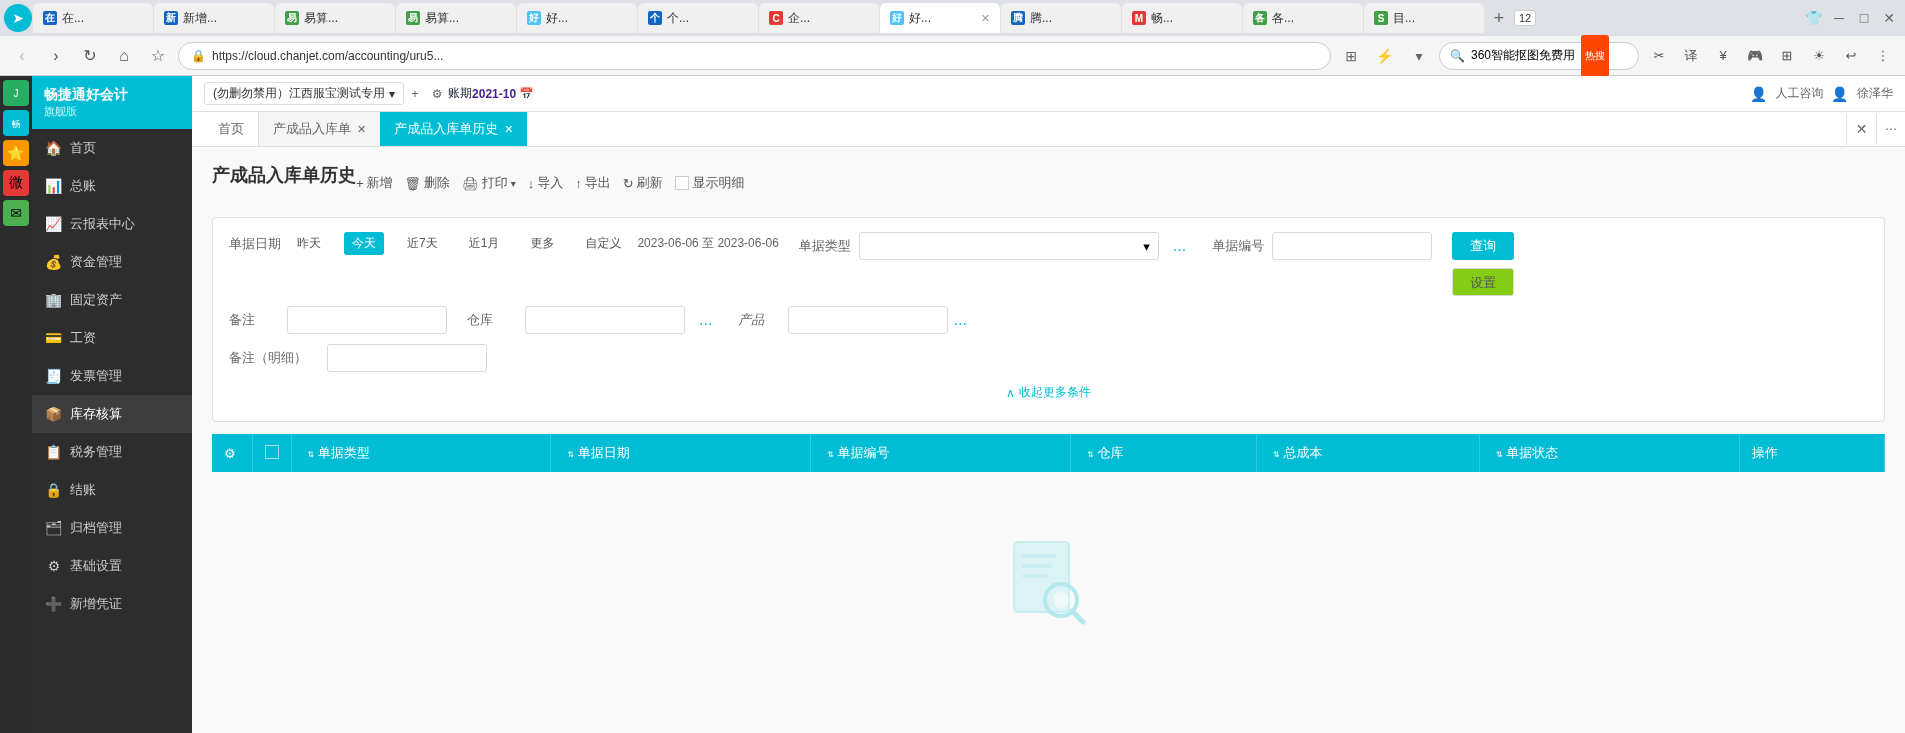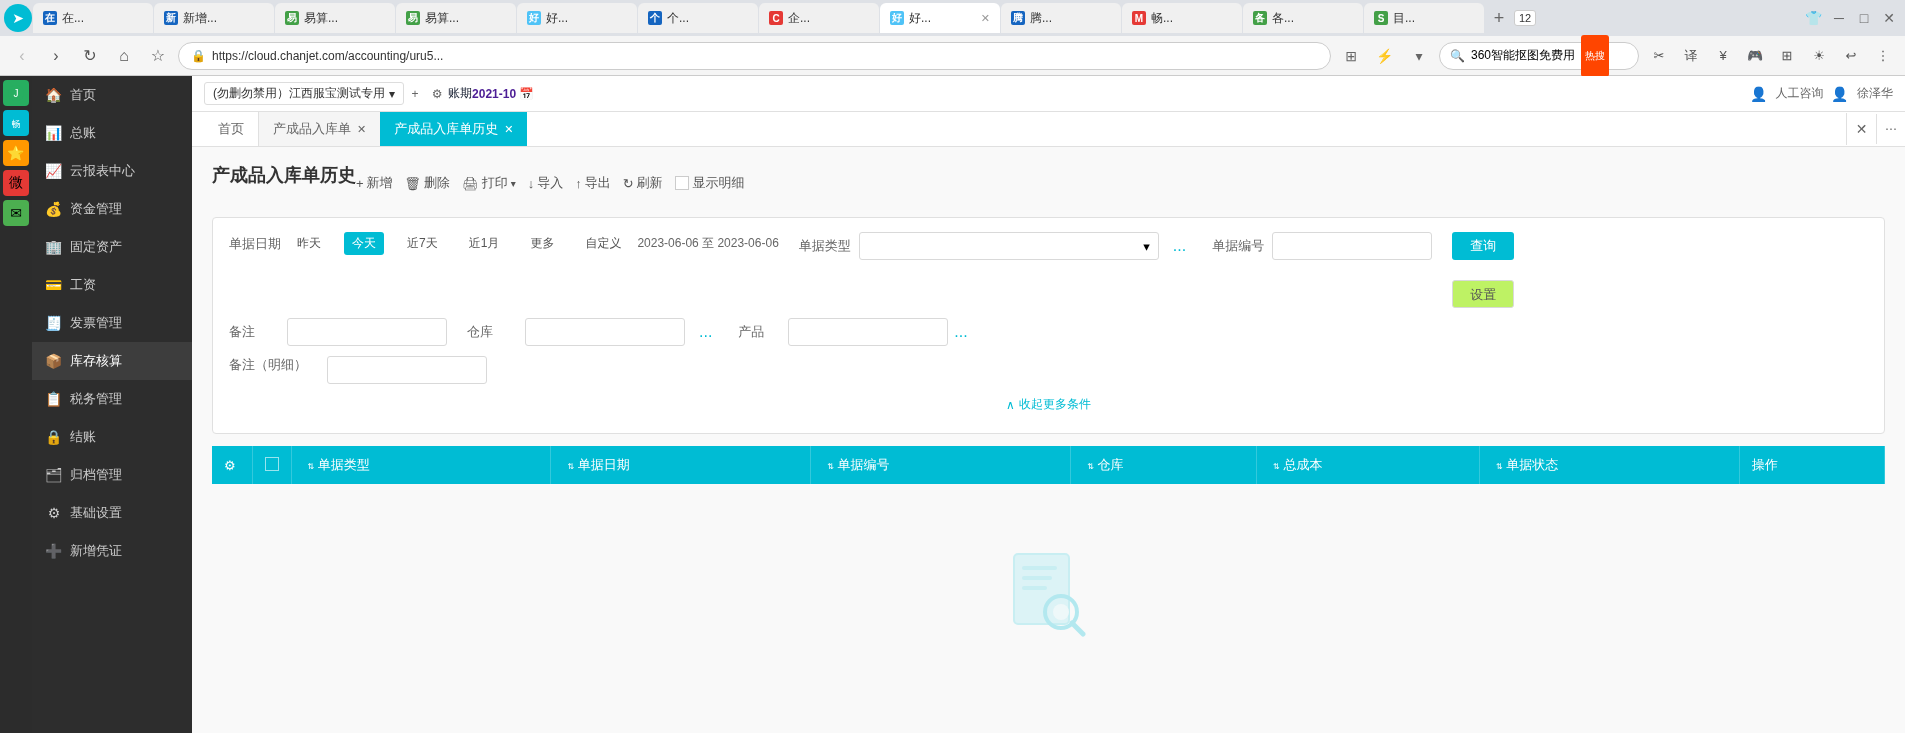--- a/index.html
+++ b/index.html
@@ -81,22 +81,22 @@
     .filter-label { color: #666; font-size: 13px; white-space: nowrap; min-width: 50px; }
     .date-filter { display: flex; align-items: center; gap: 15px; }
     .date-btn { padding: 3px 8px; font-size: 12px; color: #555; cursor: pointer; border-radius: 3px; }
     .date-btn.active { background: #00bcd4; color: #fff; border-radius: 3px; }
     .date-range { font-size: 12px; color: #666; }
     .filter-input { border: 1px solid #d9d9d9; border-radius: 3px; padding: 4px 8px; font-size: 13px; height: 28px; width: 160px; }
     .filter-select { border: 1px solid #d9d9d9; border-radius: 3px; padding: 4px 8px; font-size: 13px; height: 28px; display: flex; align-items: center; gap: 4px; cursor: pointer; min-width: 160px; background: #fff; }
     .filter-select-wide { min-width: 300px; }
     .filter-dots { color: #00bcd4; cursor: pointer; font-size: 16px; padding: 0 6px; }
     .query-btn { background: #00bcd4; color: #fff; border: none; border-radius: 3px; padding: 5px 18px; font-size: 13px; cursor: pointer; height: 28px; }
-    .settings-btn { background: #bef264; color: #555; border: 1px solid #d9d9d9; border-radius: 3px; padding: 5px 12px; font-size: 13px; cursor: pointer; height: 28px; }
-    .action-btns { display: flex; flex-direction: column; gap: 20px; }
+    .settings-btn { background: #84cc16; color: #555; border: 1px solid #d9d9d9; border-radius: 3px; padding: 5px 12px; font-size: 13px; cursor: pointer; height: 28px; }
+    .action-btns { display: flex; flex-direction: column; gap: 8px; }
     .collapse-row { display: flex; justify-content: center; align-items: center; padding: 6px; color: #00bcd4; cursor: pointer; font-size: 12px; gap: 4px; }
 
     
     .data-table { width: 100%; border-collapse: collapse; background: #fff; }
     .table-header { background: #00bcd4; }
     .table-header th { color: #fff; padding: 10px 12px; font-size: 13px; font-weight: normal; text-align: left; border-right: 1px solid rgba(255,255,255,0.2); white-space: nowrap; }
     .table-header th:first-child { width: 40px; }
     .sort-icon { display: inline-flex; flex-direction: column; margin-left: 4px; font-size: 8px; line-height: 1; }
     .th-check { width: 36px; }
     .th-gear { width: 36px; }
@@ -231,20 +231,24 @@
         </svg>
     </div>
     <div class="app-icon" style="background:#ff9800;">⭐</div>
     <div class="app-icon" style="background:#e53935;">微</div>
     <div class="app-icon" style="background:#4caf50;">✉</div>
   </div>
 
   <div style="display:flex;flex:1;overflow:hidden;">
 
     <div class="nav-sidebar">
+      <div class="nav-header">
+        <div class="nav-header-title">畅捷通好会计</div>
+        <div class="nav-header-sub">旗舰版</div>
+      </div>
 
       <div class="nav-item">
         <span class="nav-icon">🏠</span>
         <span>首页</span>
       </div>
       <div class="nav-item">
         <span class="nav-icon">📊</span>
         <span>总账</span>
       </div>
       <div class="nav-item">
@@ -406,31 +410,31 @@
               <span class="filter-label">备注</span>
               <input class="filter-input" type="text" style="">
             </div>
             <div style="display:flex;align-items:center;gap:8px;">
               <span class="filter-label">仓库</span>
               <div class="filter-select">
                 <span style="flex:1;"></span>
               </div>
               <span class="filter-dots">...</span>
             </div>
-            <div style="display:flex;align-items:center;gap:0;">
+            <div style="display:flex;align-items:center;gap:0;font-style:italic;">
               <span class="filter-label">产品</span>
               <div class="filter-select">
                 <span style="flex:1;"></span>
               </div>
               <span class="filter-dots">...</span>
             </div>
           </div>
 
           <div style="display:flex;align-items:center;gap:20px;margin-bottom:6px;">
-            <div style="display:flex;align-items:flex-start;gap:20px;">
+            <div style="display:flex;align-items:center;gap:20px;">
               <span class="filter-label">备注（明细）</span>
               <input class="filter-input" type="text" style="">
             </div>
           </div>
 
           <div class="collapse-row">
             <span>∧</span>
             <span>收起更多条件</span>
           </div>
         </div>

